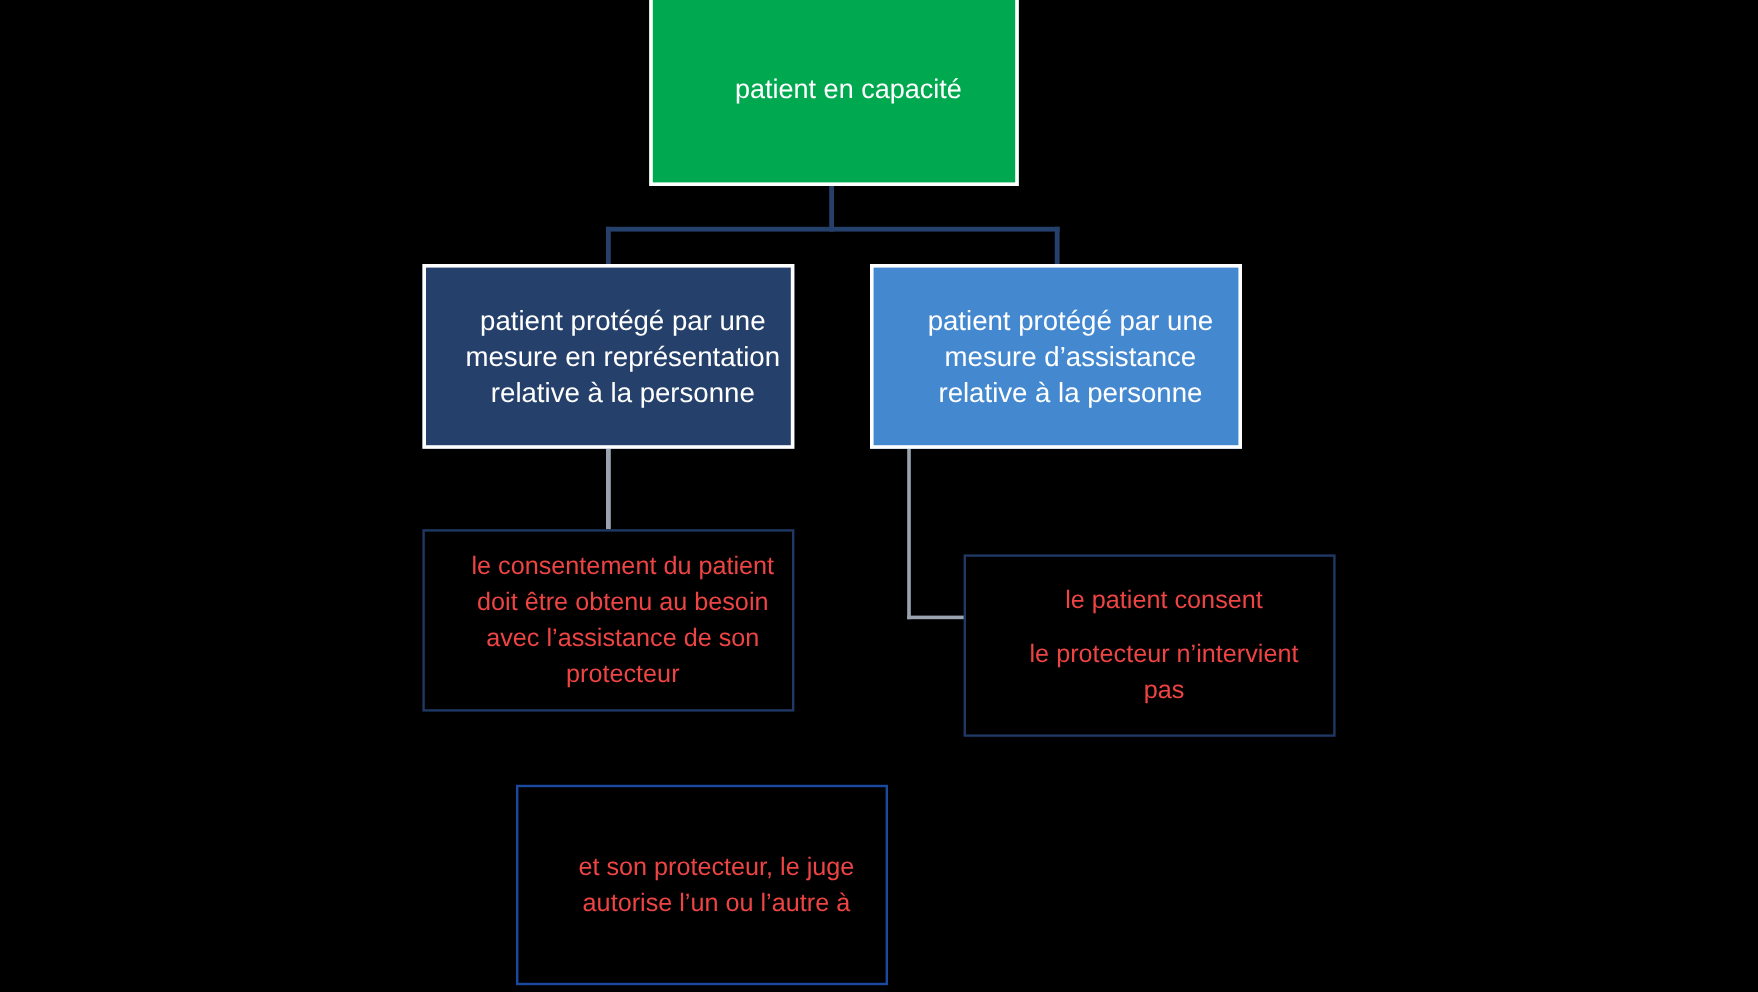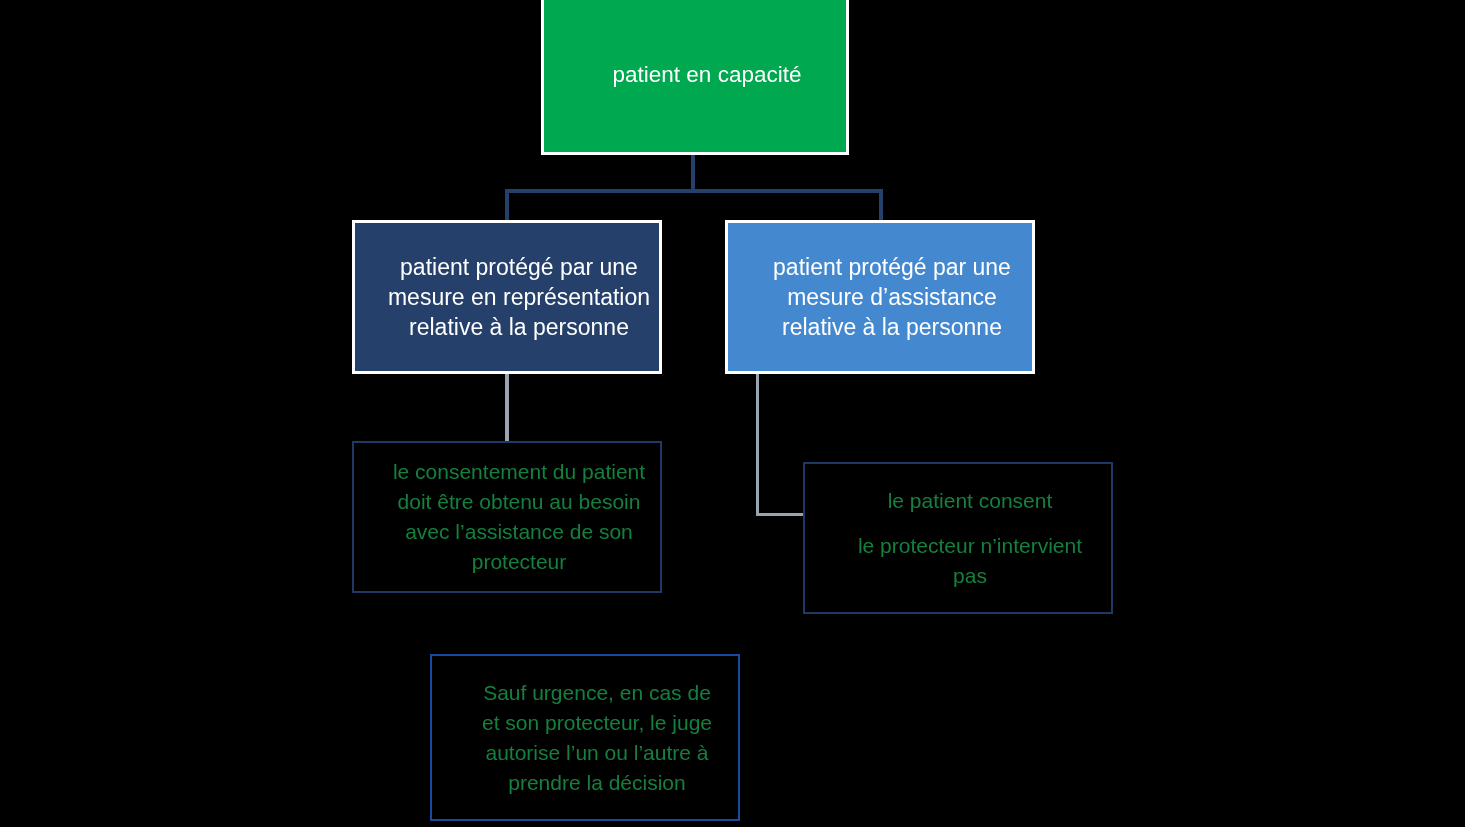--- a/index.html
+++ b/index.html
@@ -48,21 +48,21 @@
     background: #25406B;
   }
   .node.blue {
     background: #4488D0;
   }
 
   
   .node.outline {
     background: transparent;
     border: 2px solid #1F3864;
-    color: #15803d;
+    color: #ef4444;
   }
   .node.outline.bright {
     border: 2px solid #1A49A0;
   }
 
   
   .t-22 { font-size: 22.5px; line-height: 30px; }
   .t-21 { font-size: 23px;   line-height: 30px; }
   .t-20 { font-size: 21px;   line-height: 30px; }
 
@@ -119,19 +119,17 @@
   </div>
 
   <div class="node outline" style="left:803px; top:462px; width:310px; height:152px;">
     <span class="line t-20">le patient consent</span>
     <span class="para-gap"></span>
     <span class="line t-20">le protecteur n’intervient</span>
     <span class="line t-20">pas</span>
   </div>
 
   <div class="node outline bright" style="left:430px; top:654px; width:310px; height:167px;">
-    <span class="line t-20">Sauf urgence, en cas de</span>
     <span class="line t-20">et son protecteur, le juge</span>
     <span class="line t-20">autorise l’un ou l’autre à</span>
-    <span class="line t-20">prendre la décision</span>
   </div>
 
 </div>
 
 </body></html>

